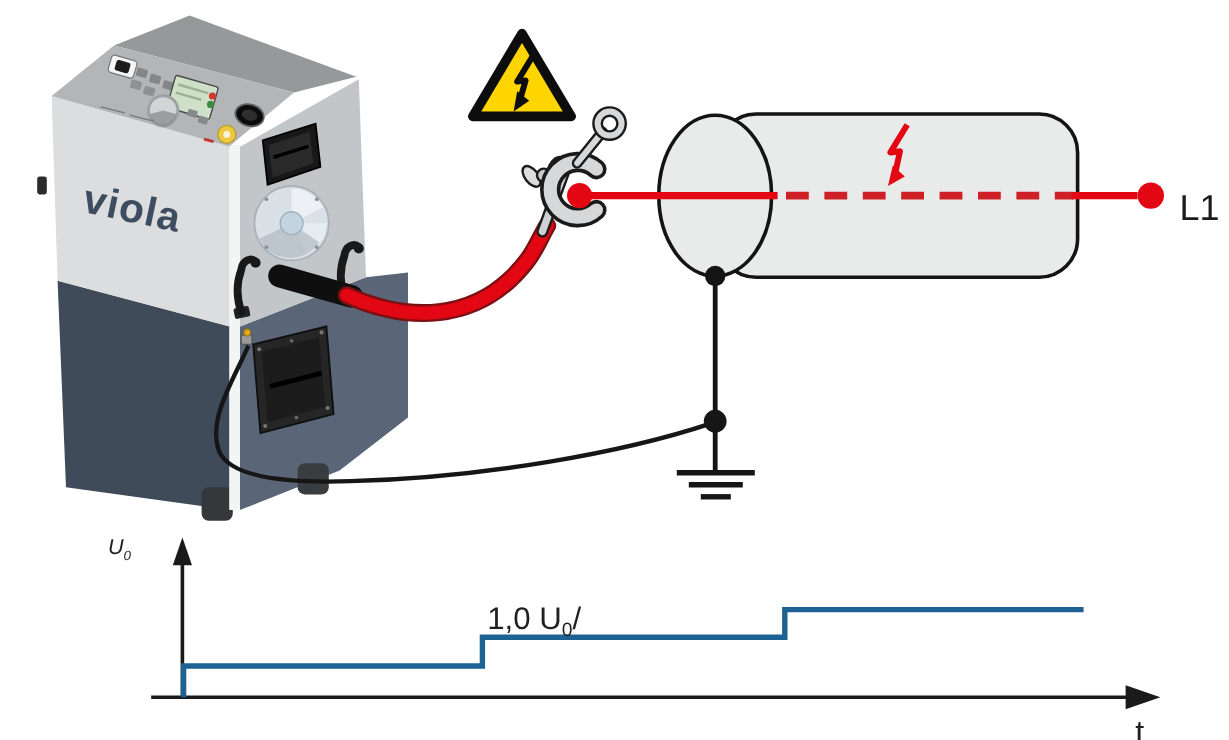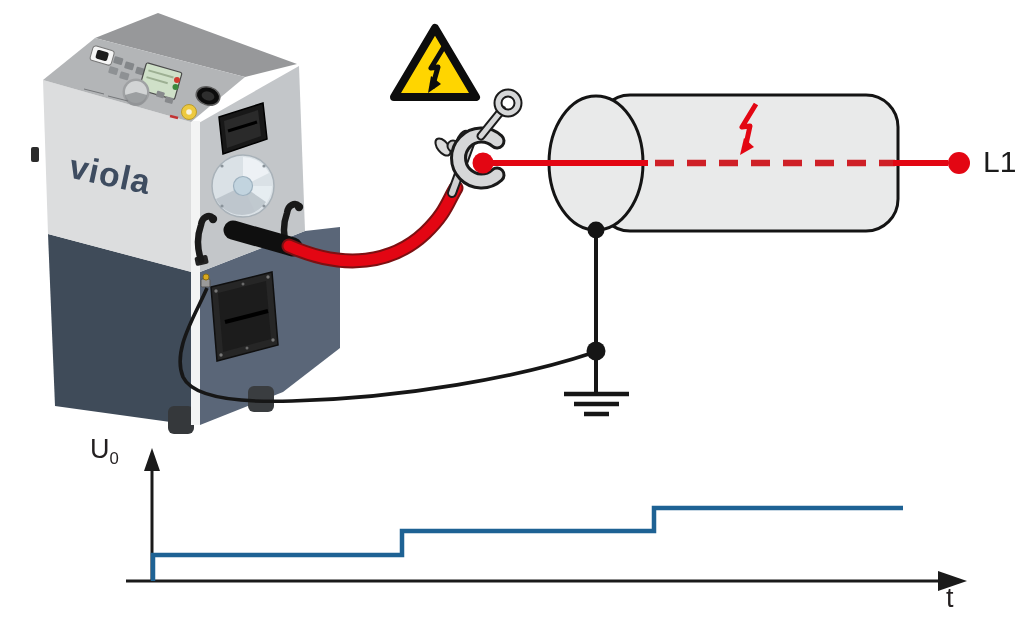--- a/index.html
+++ b/index.html
@@ -1,24 +1,24 @@
 <!DOCTYPE html>
 <html><head>
 <meta charset="utf-8">
 <style>
   html,body{margin:0;padding:0;background:#fff;}
   #stage{position:relative;width:1024px;height:617px;background:#ffffff;overflow:hidden;
          font-family:"Liberation Sans","DejaVu Sans",sans-serif;}
   #scene-svg{position:absolute;left:0;top:0;}
-  .lbl{position:absolute;color:#231f20;white-space:nowrap;}
+  .lbl{position:absolute;color:#231f20;white-space:nowrap;margin-top:12px;}
   .lbl sub{font-size:0.62em;}
   .brand{position:absolute;left:74px;top:147px;font-size:34px;font-weight:700;
          color:#3e4c60;transform:rotate(12deg);transform-origin:left top;letter-spacing:1px;}
   .l1{left:983px;top:145px;font-size:30px;color:#1b1b1b;}
-  .axis-y{left:90px;top:434px;font-size:27px;}
+  .axis-y{left:90px;top:434px;font-size:18px;font-style:italic;}
   .axis-x{left:946px;top:583px;font-size:27px;}
   .step{font-size:26px;}
   .step1{left:162px;top:512px;}
   .step2{left:406px;top:488px;}
   .step3{left:660px;top:464px;}
 </style>
 </head>
 <body>
 
 <div id="stage">
@@ -188,13 +188,14 @@
     <polyline points="153,581 153,555 402,555 402,531 654,531 654,508 903,508" fill="none" stroke="#1e6294" stroke-width="4.5"></polyline>
   </g>
 </svg>
 
   <div class="brand">viola</div>
   <div class="lbl l1">L1</div>
 
   <div class="lbl axis-y"><span>U</span><sub>0</sub></div>
   <div class="lbl axis-x">t</div>
 
+  <div class="lbl step step2"><span>1,0 U</span><sub>0</sub><span>/</span></div>
 </div>
 
 </body></html>

